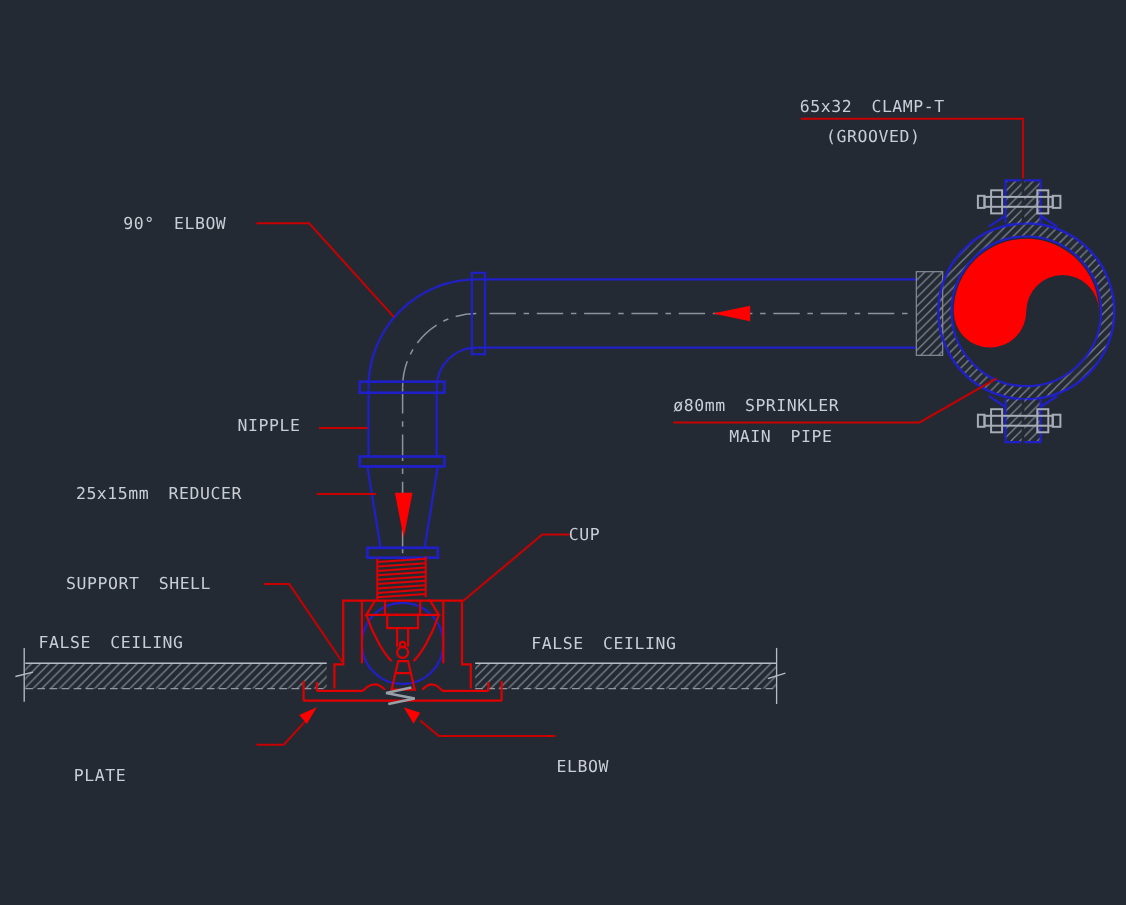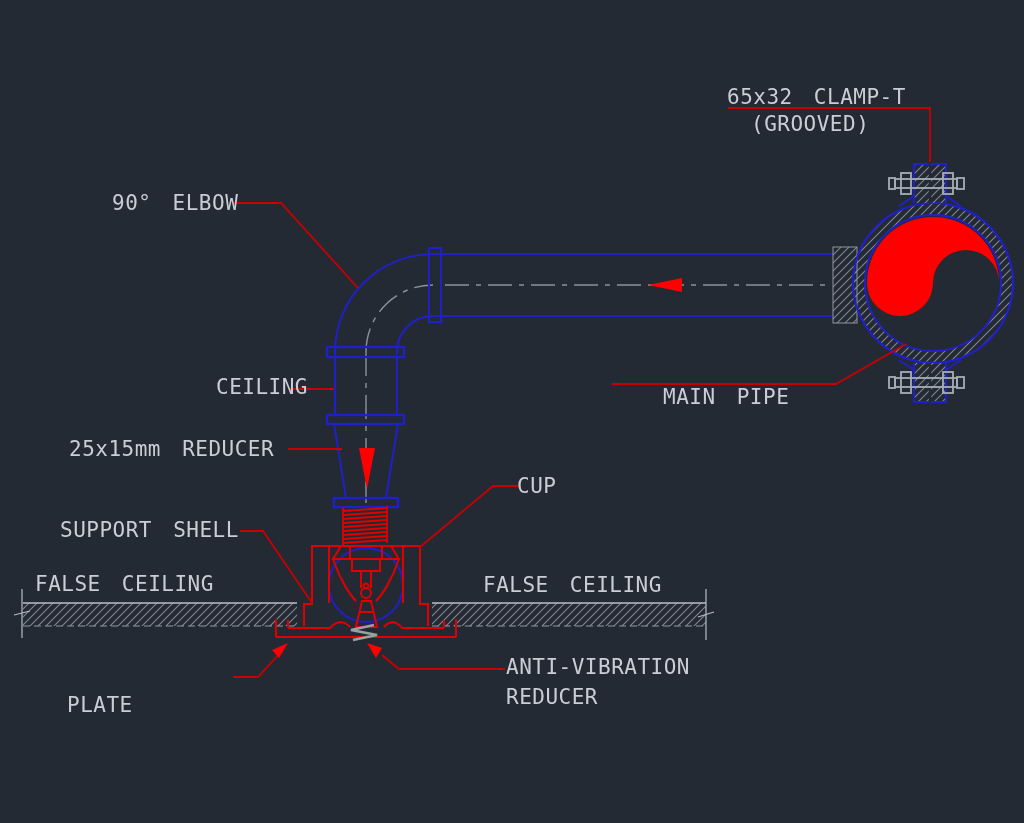--- a/index.html
+++ b/index.html
@@ -1,19 +1,19 @@
 <!DOCTYPE html>
 <html><head>
 <meta charset="utf-8">
 <style>
   html,body{margin:0;padding:0;background:#242a34;}
   .canvas{position:relative;width:1024px;height:823px;background:#242a34;overflow:hidden;
           font-family:"DejaVu Sans Mono","Liberation Mono",monospace;}
   .canvas svg{position:absolute;left:0;top:0;}
-  .lbl{position:absolute;font-size:21px;line-height:22px;color:#c9ced6;
+  .lbl{position:absolute;font-size:15px;line-height:22px;color:#c9ced6;
        white-space:pre;word-spacing:8px;letter-spacing:.5px;
        font-family:"DejaVu Sans Mono","Liberation Mono",monospace;}
   #lbl-clamp1{left:727px;top:86px;}
   #lbl-clamp2{left:751px;top:113px;}
   #lbl-branch{left:450px;top:221px;}
   #lbl-elbow{left:112px;top:192px;}
   #lbl-main1{left:612px;top:358px;}
   #lbl-main2{left:663px;top:386px;text-align:center;}
   #lbl-nipple{left:216px;top:376px;}
   #lbl-reducer{left:69px;top:438px;}
@@ -156,24 +156,24 @@
     <path d="M 233 677 H 258 L 281 652"></path>
     <path d="M 505 669 H 399 L 382 655"></path>
   </g>
   <polygon points="288,643 279,658 272,650" fill="#ff0000"></polygon>
   <polygon points="367,643 382,648 376,658" fill="#ff0000"></polygon>
 </svg>
 
 <div class="lbl" id="lbl-clamp1">65x32 CLAMP-T</div>
 <div class="lbl" id="lbl-clamp2">(GROOVED)</div>
 <div class="lbl" id="lbl-elbow">90° ELBOW</div>
+<div class="lbl" id="lbl-main1">ø80mm SPRINKLER</div>
 <div class="lbl" id="lbl-main2">MAIN PIPE</div>
-<div class="lbl" id="lbl-nipple">CEILING</div>
+<div class="lbl" id="lbl-nipple">NIPPLE</div>
 <div class="lbl" id="lbl-reducer">25x15mm REDUCER</div>
 <div class="lbl" id="lbl-shell">SUPPORT SHELL</div>
 <div class="lbl" id="lbl-cup">CUP</div>
 <div class="lbl" id="lbl-fcl">FALSE CEILING</div>
 <div class="lbl" id="lbl-fcr">FALSE CEILING</div>
 <div class="lbl" id="lbl-ccp2">PLATE</div>
-<div class="lbl" id="lbl-avs1">ANTI-VIBRATION</div>
-<div class="lbl" id="lbl-avs2">REDUCER</div>
+<div class="lbl" id="lbl-avs2">ELBOW</div>
 
 </div>
 
 </body></html>

